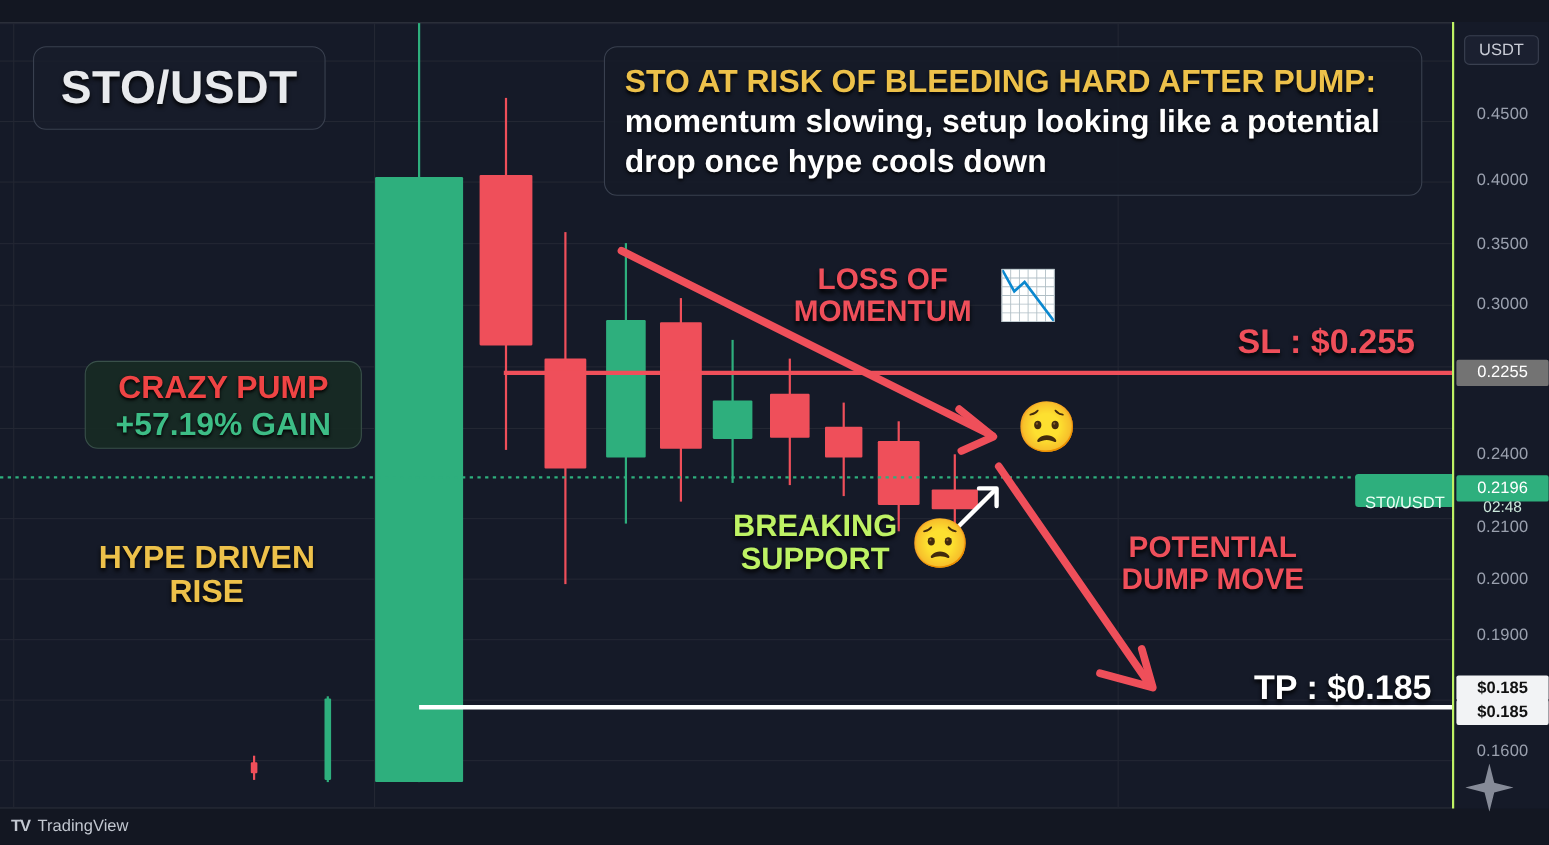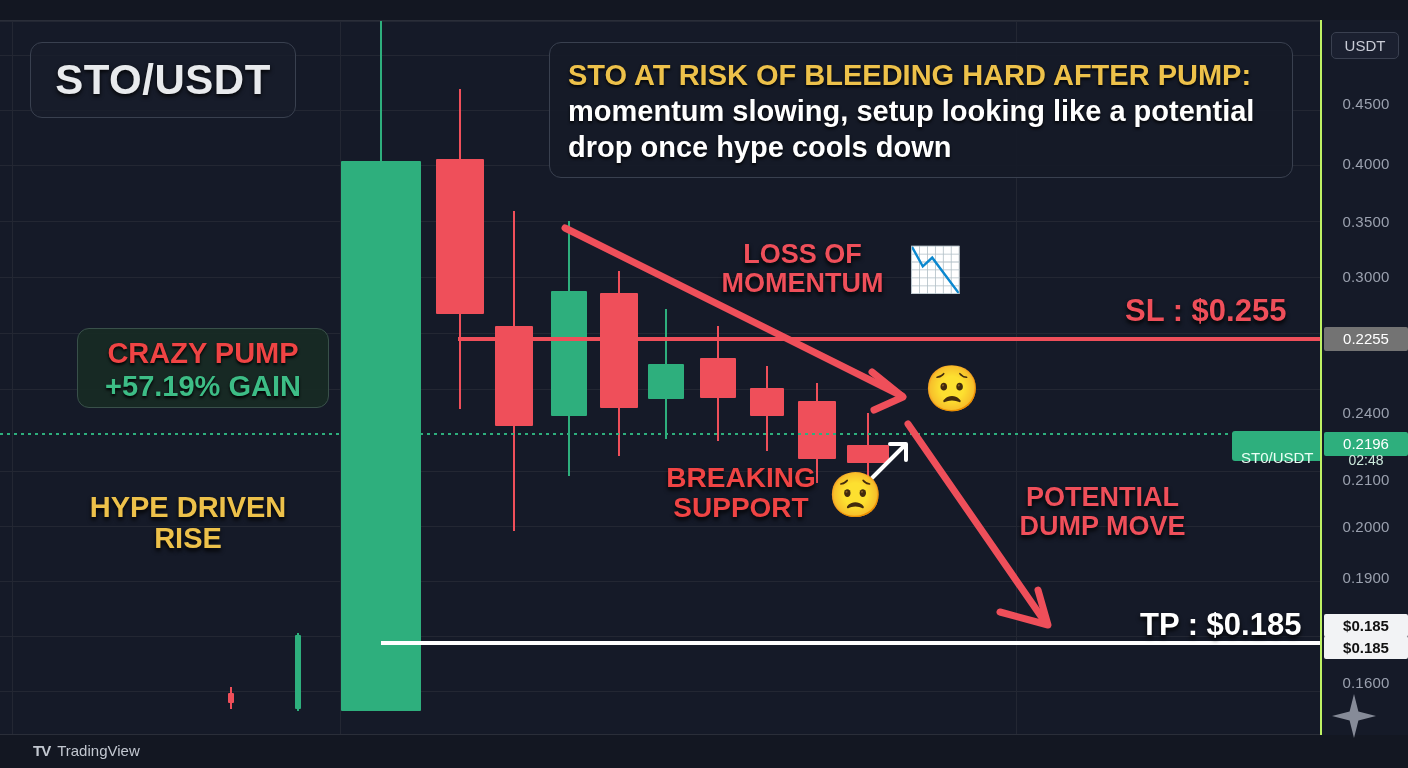--- a/index.html
+++ b/index.html
@@ -84,34 +84,34 @@
     text-align:center; padding-top:8px;
   }
   #pump-box .l1 { color:#ef4444;     font-size:29px; font-weight:bold; text-shadow:0 2px 3px #000; }
   #pump-box .l2 { color:#3dbd86; font-size:29px; font-weight:bold; text-shadow:0 2px 3px #000; }
 
   .anno { position:absolute; font-weight:bold; text-align:center; line-height:1.08;
           text-shadow:0 3px 4px rgba(0,0,0,.95); }
   #hype-anno  { left:60px;  top:492px; width:256px; color:#edc14a; font-size:29px; }
   #loss-anno  { left:700px; top:240px; width:205px; color:#ef4f5a; font-size:27px; }
   #dump-anno  { left:1000px;top:483px; width:205px; color:#ef4f5a; font-size:27px; }
-  #break-anno { left:655px; top:463px; width:172px; color:#ef4444;    font-size:28px;text-align:center; }
+  #break-anno { left:655px; top:463px; width:172px; color:#bef264;    font-size:28px;text-align:center; }
   #sl-anno    { left:1125px;top:294px; color:#ef4f5a; font-size:31px; }
   #tp-anno    { left:1140px;top:608px; color:#fff;    font-size:31px; }
 
   .emoji { position:absolute; font-size:45px; line-height:1; text-shadow:none; }
   #emoji-worry-1 { left:924px; top:366px; }
   #emoji-worry-2 { left:828px; top:473px; font-size:44px; }
   #emoji-chart   { left:908px; top:248px; font-size:44px; }
 
   
   #overlay-svg { position:absolute; left:0; top:0; width:1408px; height:768px; pointer-events:none; }
 
   
-  #footer { position:absolute; left:10px; top:742px; display:flex; align-items:center; gap:7px;margin-left:23px; }
+  #footer { position:absolute; left:10px; top:742px; display:flex; align-items:center; gap:7px; }
   #footer .tv-logo { color:#c2c7d0; font-size:15px; font-weight:bold; letter-spacing:-1px; }
   #footer .tv-text { color:#c2c7d0; font-size:15px; }
   #diamond {
     position:absolute; left:1332px; top:694px; width:44px; height:44px;
     background:#868b98;
     clip-path:polygon(50% 0%, 60% 40%, 100% 50%, 60% 60%, 50% 100%, 40% 60%, 0% 50%, 40% 40%);
   }
 </style>
 </head>
 <body>

